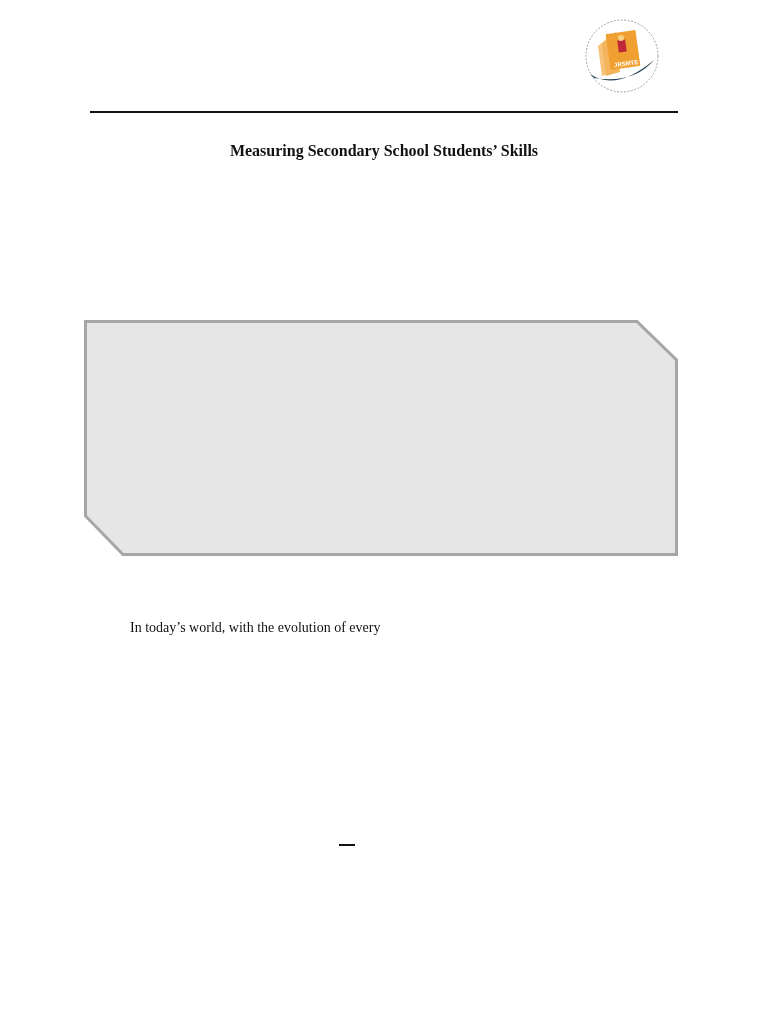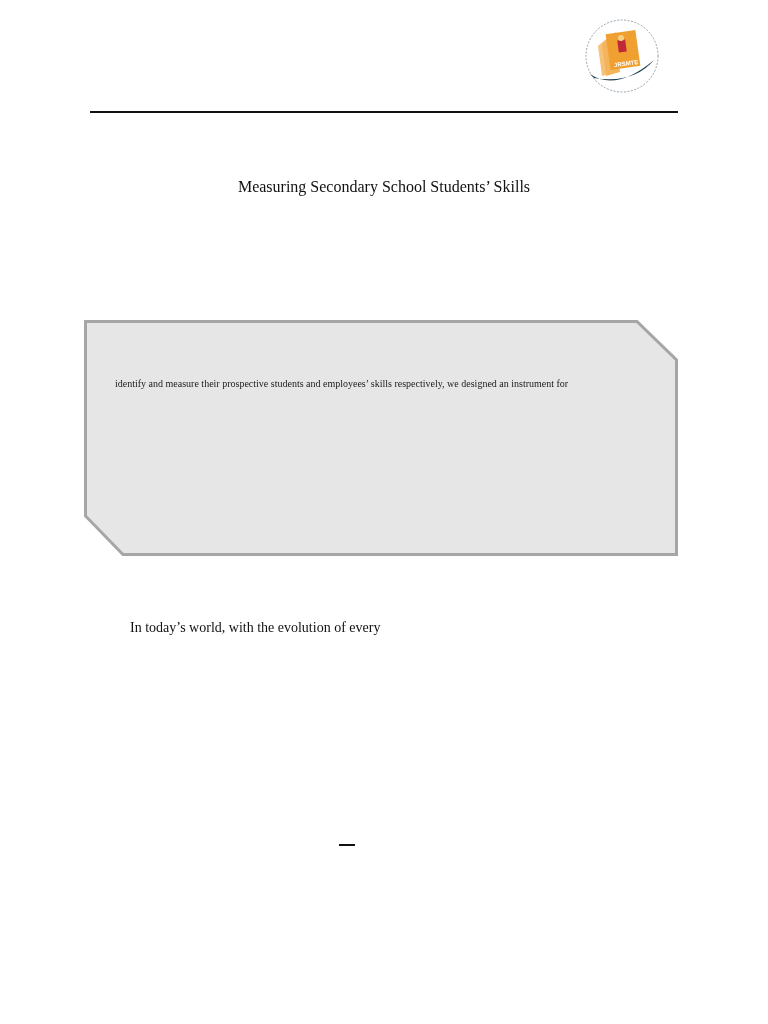--- a/index.html
+++ b/index.html
@@ -30,23 +30,22 @@
       height: 2px;
       background: #111111;
     }
     .title {
       position: absolute;
       left: 0;
       width: 768px;
       top: 142px;
       text-align: center;
       font-size: 16px;
-      font-weight: normal;
+      font-weight: bold;
       letter-spacing: 0px;
-      margin-top: 36px;
     }
     .abstract-box {
       position: absolute;
       left: 84px;
       top: 320px;
       width: 594px;
       height: 236px;
     }
     .abstract-box svg {
       position: absolute;
@@ -101,18 +100,17 @@
 </div>
 
 <div class="header-rule"></div>
 
 <div class="title">Measuring Secondary School Students’ Skills</div>
 
 <div class="abstract-box">
   <svg width="594" height="236" viewBox="0 0 594 236">
     <polygon points="1.5,1.5 553,1.5 592.5,40 592.5,234.5 39,234.5 1.5,196" fill="#e6e6e6" stroke="#a6a6a6" stroke-width="3"></polygon>
   </svg>
-  <div class="abstract-text">identify and measure their prospective students and employees’ skills respectively, we designed an instrument for</div>
 </div>
 
 <div class="intro-text">In today’s world, with the evolution of every</div>
 
 <div class="dash"></div>
 
 </body></html>

